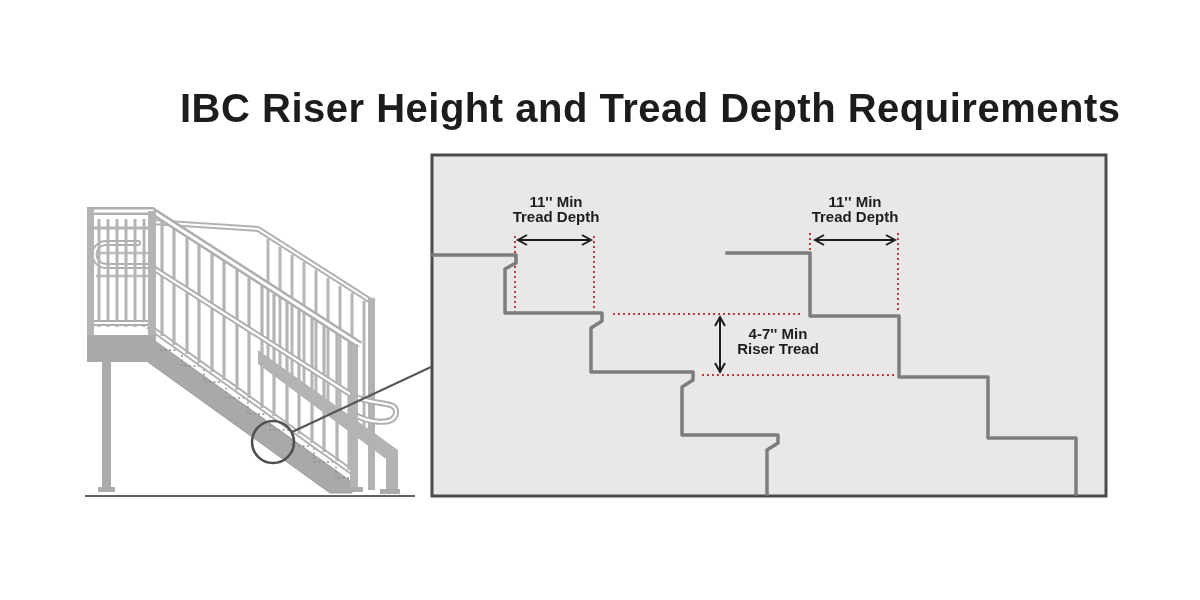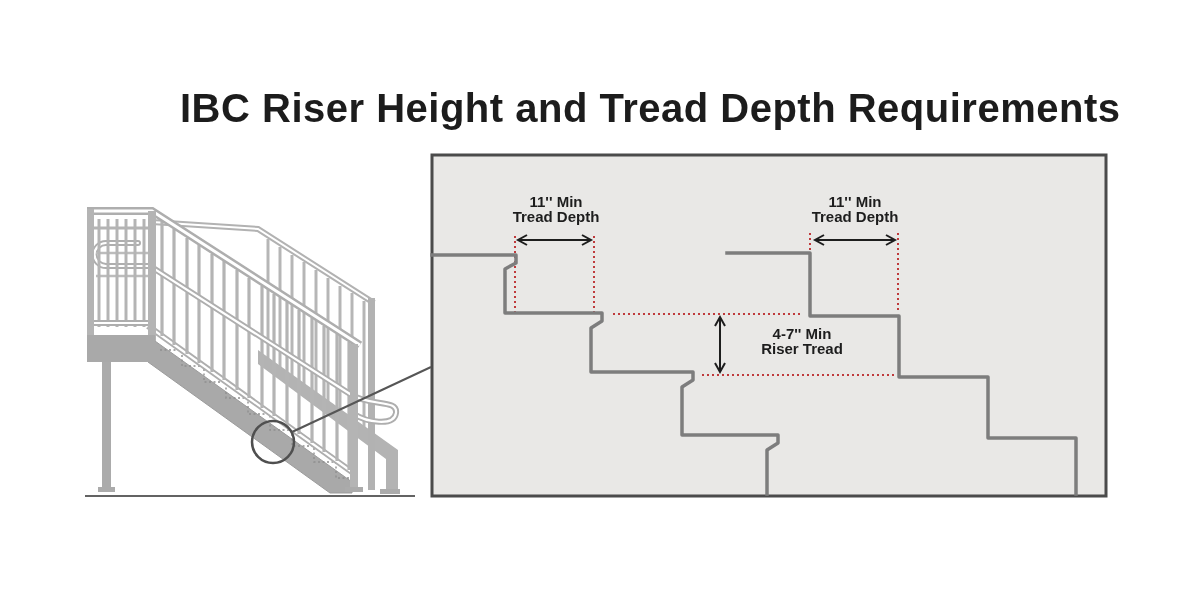--- a/index.html
+++ b/index.html
@@ -24,21 +24,21 @@
     position:absolute;
     text-align:center;
     font-size:15px;line-height:14.5px;
     font-weight:bold;
     color:#1d1d1d;
     white-space:nowrap;
   }
   .dim-label div{white-space:nowrap;}
   #label-tread-left{left:476px;top:195px;width:160px;}
   #label-tread-right{left:775px;top:195px;width:160px;}
-  #label-riser{left:722px;top:327px;width:160px;}
+  #label-riser{left:698px;top:327px;width:160px;}
 </style>
 </head>
 <body>
 
 <div id="stage">
 
   <svg id="scene" width="1200" height="600" viewBox="0 0 1200 600">
 
     <g>
       <rect x="432" y="155" width="674" height="341" fill="#e9e8e6" stroke="#4b4b4b" stroke-width="3"></rect>

